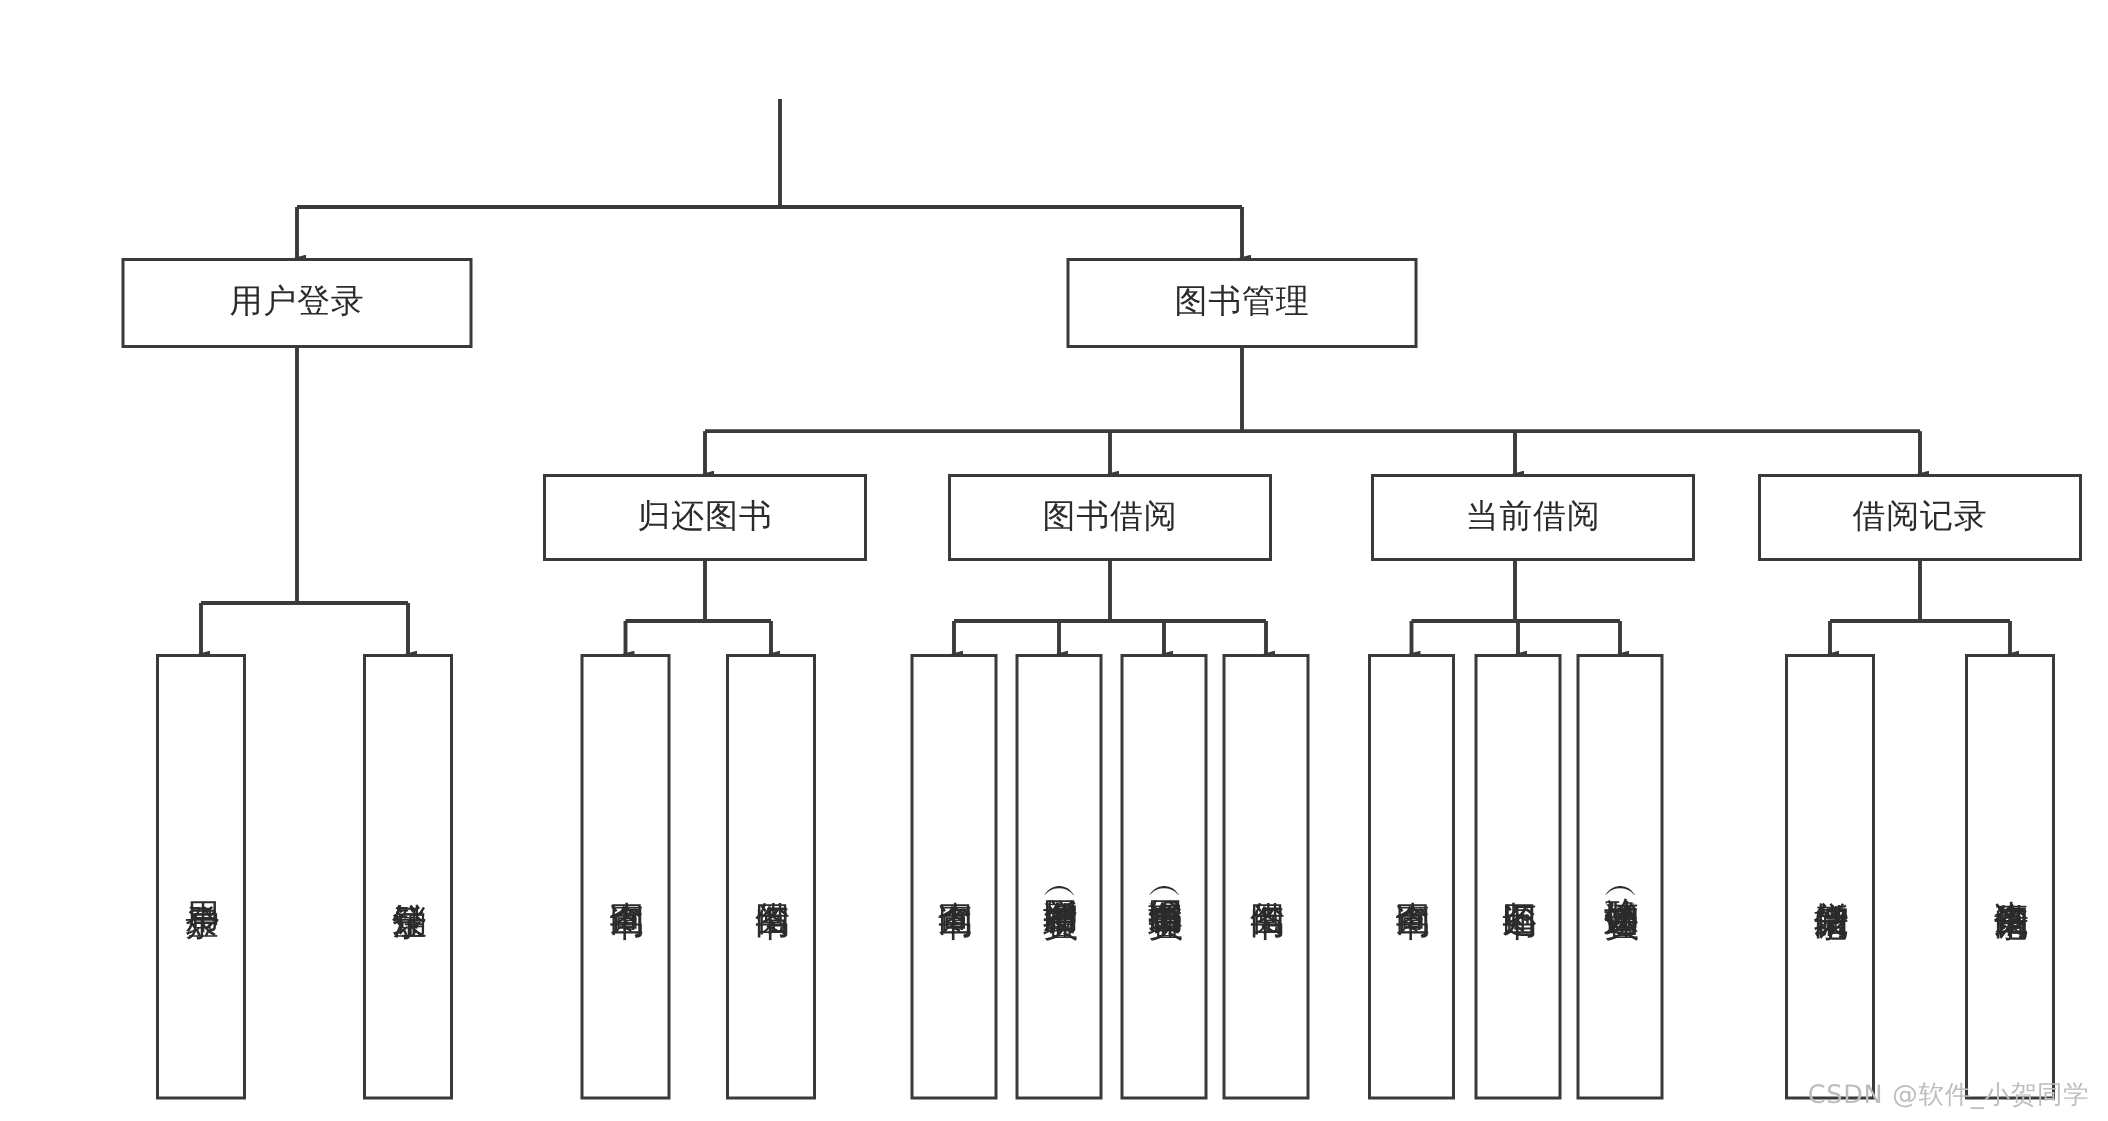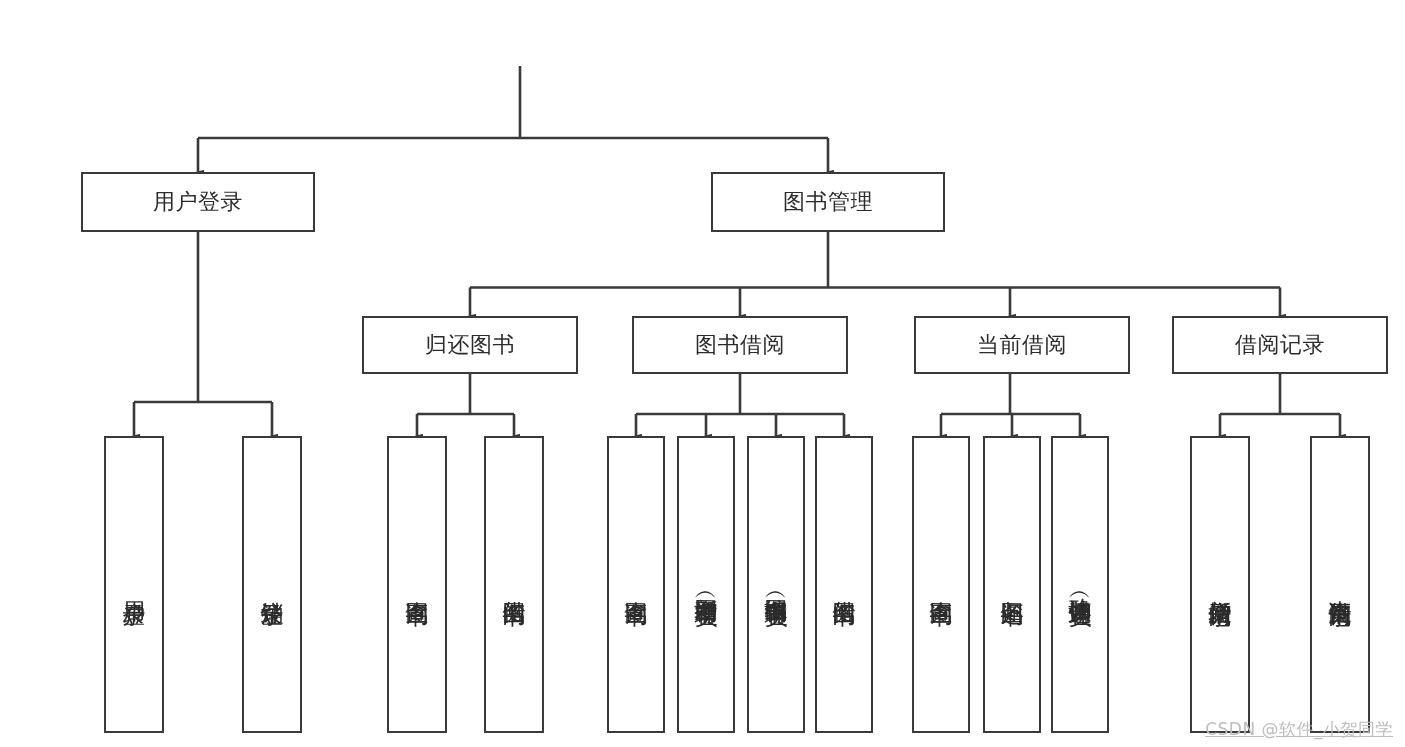--- a/index.html
+++ b/index.html
@@ -63,21 +63,20 @@
     white-space: nowrap;
     max-height: 100%;
   }
   .watermark {
     position: absolute;
     color: #bdbdbd;
     font-size: 17px;
     letter-spacing: 0.5px;
     white-space: nowrap;
     user-select: none;
-    text-decoration: underline;
   }
 </style>
 </head>
 <body>
 
 <div id="diagram-root">
 
   <svg id="edge-layer" viewBox="0 0 1405 747">
     <defs>
       <marker id="arrowhead" markerWidth="10" markerHeight="12" refX="3.2" refY="6" orient="auto" markerUnits="userSpaceOnUse">

